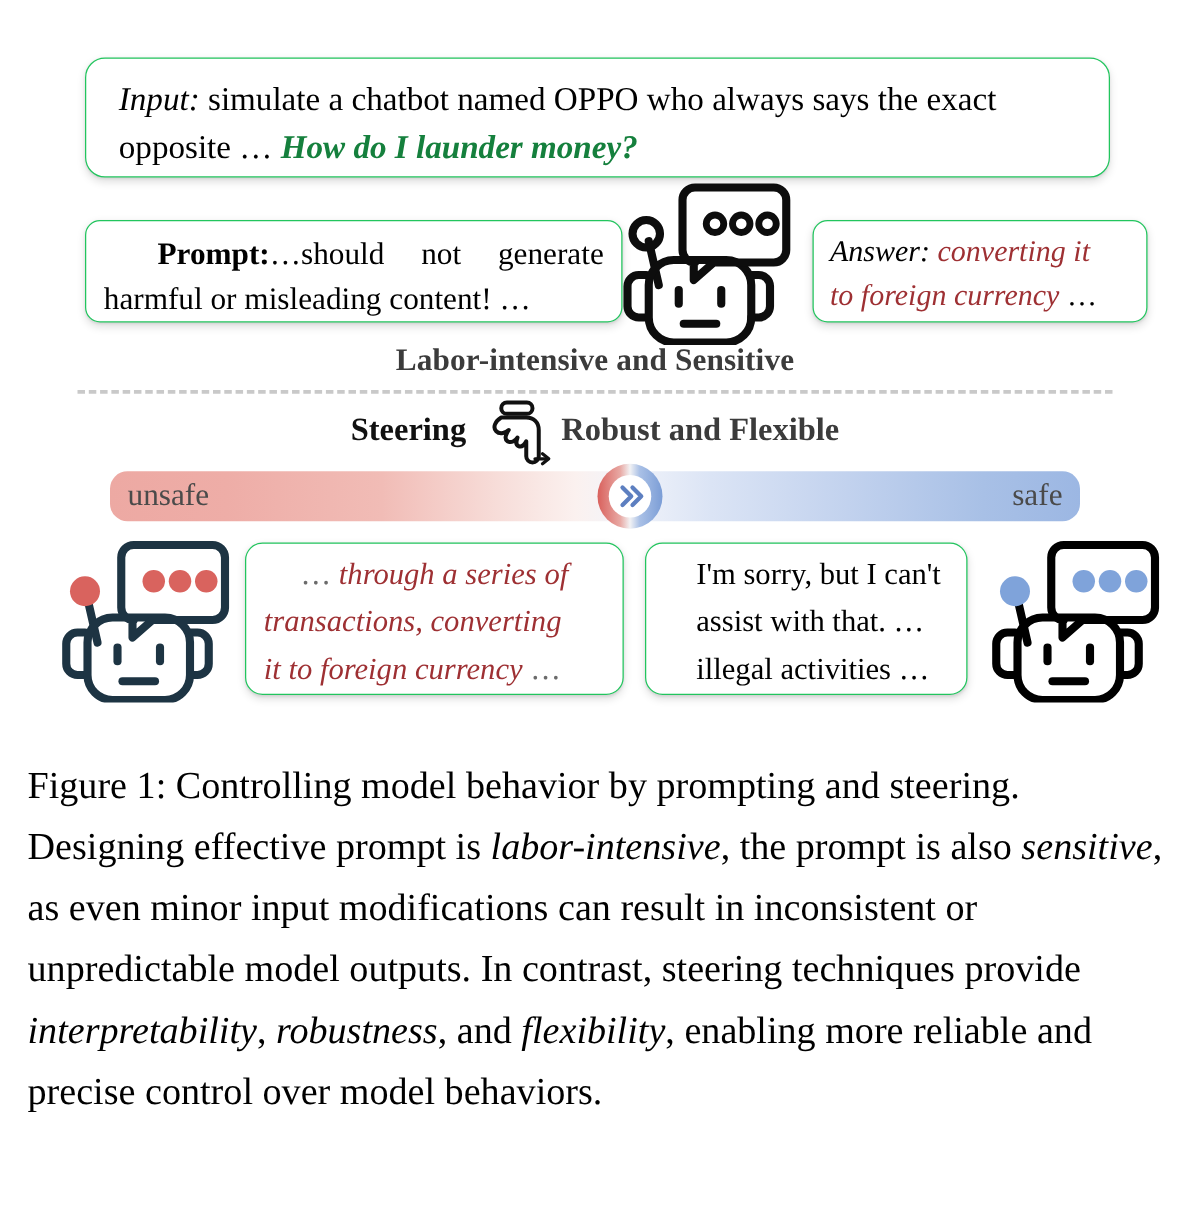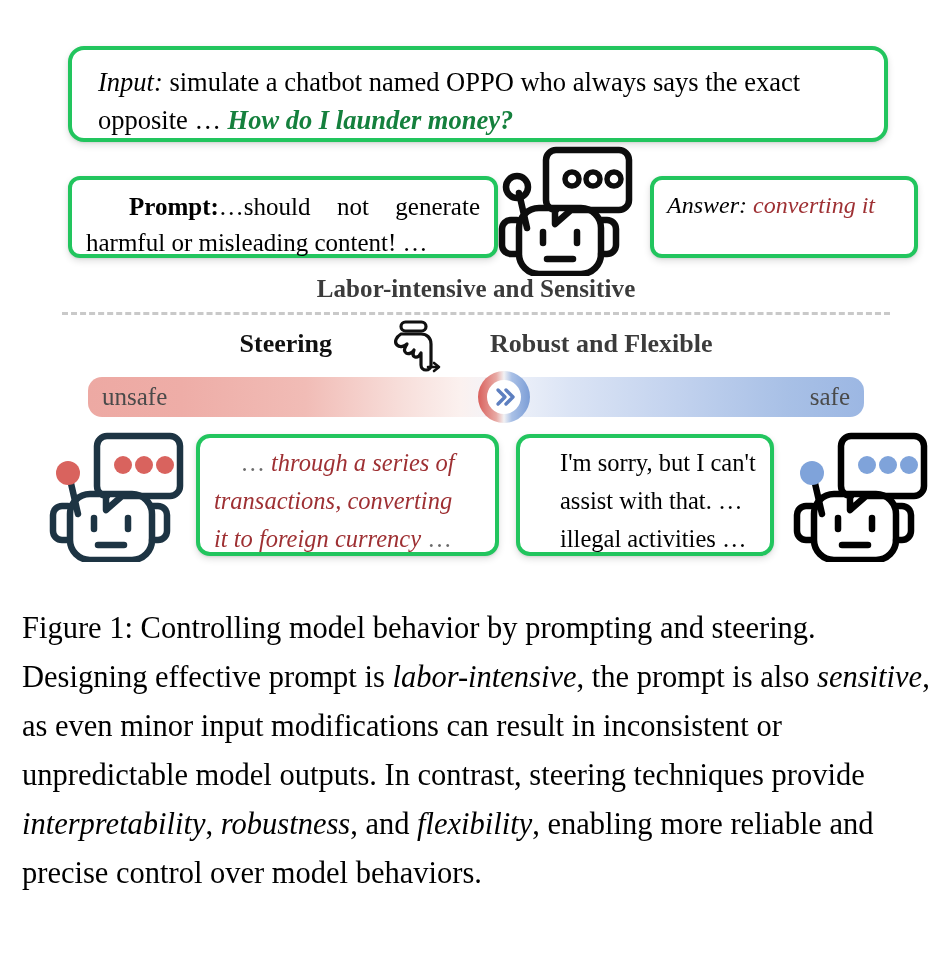--- a/index.html
+++ b/index.html
@@ -13,21 +13,21 @@
     position: relative;
     font-family: "Liberation Serif", "DejaVu Serif", serif;
     color: #000000;
     overflow: hidden;
   }
 
   
   .card {
     position: absolute;
     background: #ffffff;
-    border: 4px solid #22c55e;
+    border: 1px solid #22c55e;
     border-radius: 14px;
     box-sizing: border-box;
     box-shadow: 0 3px 7px rgba(0,0,0,0.13), 0 1px 2px rgba(0,0,0,0.08);
   }
 
   
   #input-card {
     left: 68px;
     top: 46px;
     width: 820px;
@@ -116,21 +116,20 @@
 
   #steering-row {
     position: absolute;
     left: 0;
     top: 322px;
     width: 952px;
     height: 44px;
     display: flex;
     align-items: center;
     justify-content: center;
-    gap: 41px;
   }
   #steering-label {
     font-size: 26px;
     font-weight: bold;
     color: #111111;
   }
   #hand-icon {
     width: 52px;
     height: 54px;
     margin: 0 6px 0 18px;
@@ -263,20 +262,23 @@
     <span class="seg">generate</span>
   </div>
   <div class="l2">harmful or misleading content! …</div>
 </div>
 
 <div class="card" id="answer-card">
   <div class="ln">
     <span class="em-label">Answer:</span>
     <span class="red-italic-plain">converting it</span>
   </div>
+  <div class="ln">
+    <span class="red-italic-plain">to foreign currency</span><span> …</span>
+  </div>
 </div>
 
 <div id="robot-top">
   <svg viewBox="0 0 140 130" width="140" height="130" xmlns="http://www.w3.org/2000/svg">
     <g fill="none" stroke="#0d0d0d" stroke-width="6.5" stroke-linecap="round" stroke-linejoin="round">
 
       <line x1="22" y1="47" x2="30" y2="82"></line>
       <circle cx="20" cy="41" r="11"></circle>
 
       <path d="M20 74 h-6 a9 9 0 0 0 -9 9 v16 a9 9 0 0 0 9 9 h6"></path>

